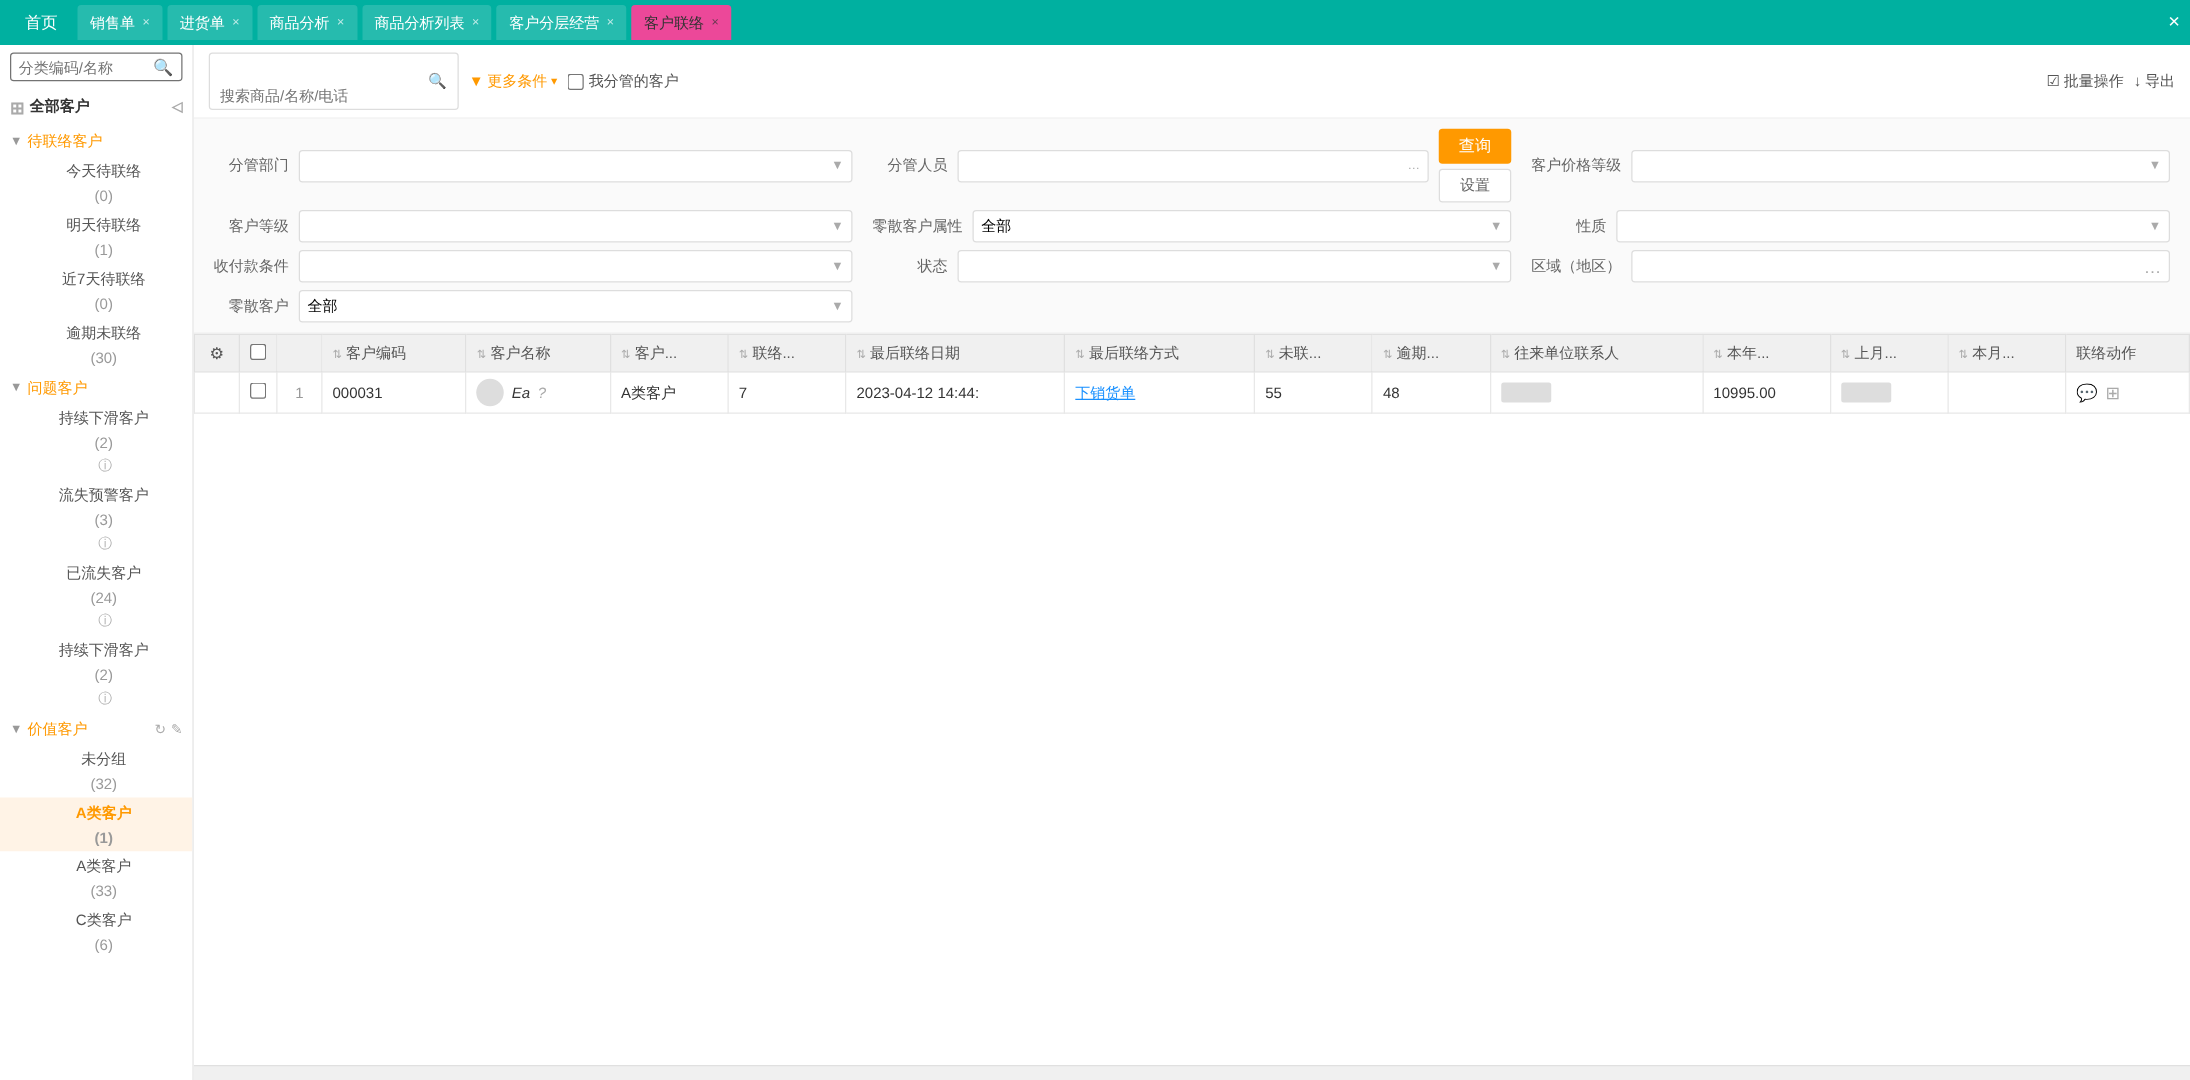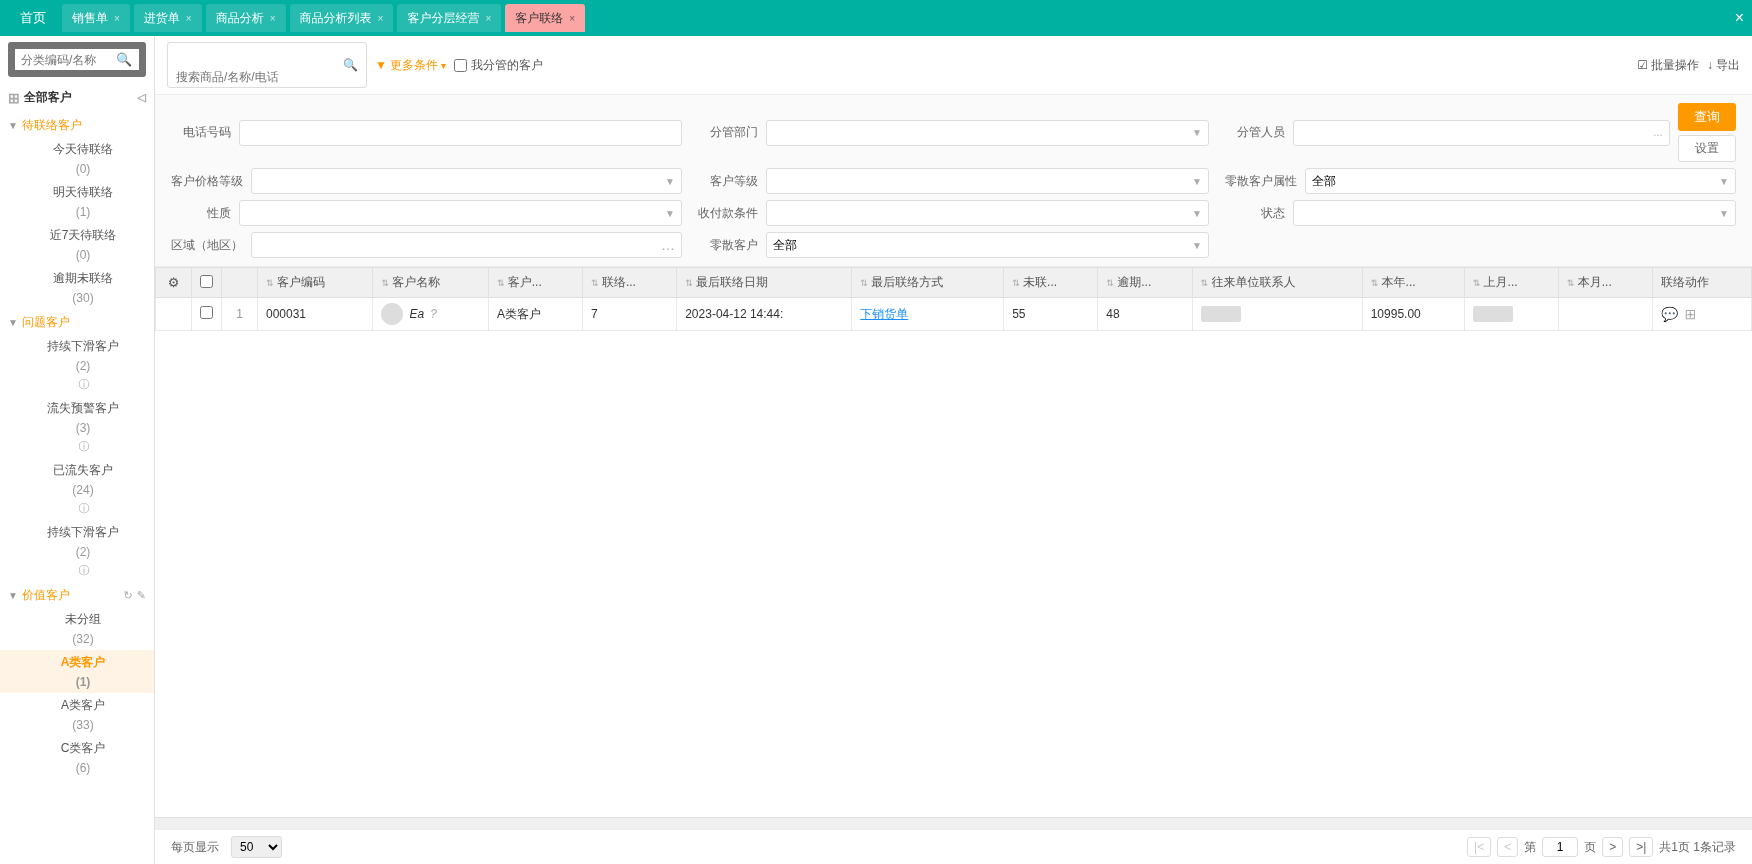--- a/index.html
+++ b/index.html
@@ -8,35 +8,35 @@
     
     .top-nav {
       display: flex; align-items: center; background: #00b0a0; height: 36px; padding: 0 8px;
       color: white; gap: 4px;
     }
     .nav-home { padding: 0 12px; font-size: 13px; cursor: pointer; color: white; }
     .nav-tab {
       display: flex; align-items: center; background: rgba(255,255,255,0.15); border-radius: 3px 3px 0 0;
       padding: 0 10px; height: 28px; color: white; cursor: pointer; gap: 6px; font-size: 12px;
     }
-    .nav-tab.active { background: #fca5a5; color: #333; border-radius: 3px 3px 0 0; }
+    .nav-tab.active { background: #ec4899; color: #333; border-radius: 3px 3px 0 0; }
     .nav-tab .close-x { font-size: 10px; color: inherit; opacity: 0.7; }
     .nav-tab.active .close-x { color: #333; }
     .top-right-close { margin-left: auto; font-size: 16px; color: white; cursor: pointer; }
 
     
     .main-layout { display: flex; height: calc(864px - 36px); }
 
     
     .sidebar {
       width: 155px; background: white; border-right: 1px solid #e0e0e0;
       display: flex; flex-direction: column; flex-shrink: 0; overflow: hidden;
     }
     .sidebar-search {
-      display: flex; align-items: center; border: 7px solid #737373; margin: 6px 8px;
+      display: flex; align-items: center; border: 1px solid #737373; margin: 6px 8px;
       border-radius: 3px; padding: 3px 6px; gap: 4px;
     }
     .sidebar-search input { border: none; outline: none; font-size: 12px; width: 100%; color: #999; }
     .sidebar-search-icon { color: #aaa; font-size: 13px; }
     .sidebar-body { overflow-y: auto; flex: 1; }
     .sidebar-header-row {
       display: flex; align-items: center; padding: 6px 8px; font-weight: bold; font-size: 13px;
       color: #333; gap: 4px;
     }
     .sidebar-collapse-icon { color: #aaa; font-size: 11px; cursor: pointer; margin-left: auto; }
@@ -289,24 +289,20 @@
         </div>
         <div class="export-btn">
           <span>↓</span>
           <span>导出</span>
         </div>
       </div>
     </div>
 
     <div class="filter-form">
 
-      <div class="filter-row">
-        <span class="filter-label">电话号码</span>
-        <input class="filter-input-plain" type="text" style="">
-      </div>
       <div class="filter-row">
         <span class="filter-label">分管部门</span>
         <div class="filter-input">
           <span></span>
           <span class="arrow">▼</span>
         </div>
       </div>
       <div class="filter-row">
         <span class="filter-label">分管人员</span>
         <div class="filter-input" style="flex:1;">
@@ -480,33 +476,15 @@
             </td>
           </tr>
         </tbody>
       </table>
     </div>
 
     <div style="height:12px;background:#f0f0f0;border-top:1px solid #e0e0e0;overflow-x:auto;flex-shrink:0;">
       <div style="width:1200px;height:1px;"></div>
     </div>
 
-    <div class="bottom-bar">
-      <span class="page-size-label">每页显示</span>
-      <select class="page-size-select">
-        <option value="50">50</option>
-        <option value="100">100</option>
-      </select>
-
-      <div class="page-nav">
-        <button disabled="">|&lt;</button>
-        <button disabled="">&lt;</button>
-        <span>第</span>
-        <input type="text" class="page-input" value="1" style="">
-        <span>页</span>
-        <button>&gt;</button>
-        <button>&gt;|</button>
-        <span class="total-info">共1页 1条记录</span>
-      </div>
-    </div>
 
   </div>
 </div>
 
 </body></html>

